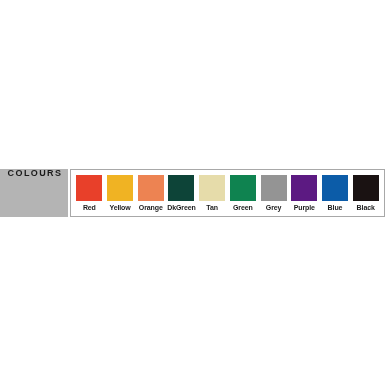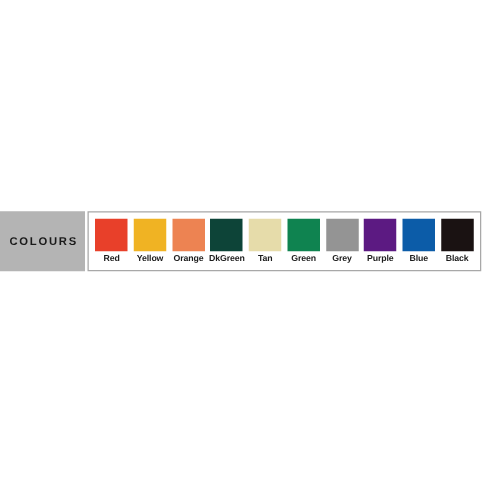--- a/index.html
+++ b/index.html
@@ -24,21 +24,21 @@
     display: flex;
     align-items: stretch;
   }
 
   
   #colours-label-block {
     width: 68px;
     flex: 0 0 68px;
     background: #b4b4b4;
     display: flex;
-    align-items: center;
+    align-items: flex-start;
     justify-content: center;
   }
   #colours-label-text {
     font-family: "Liberation Sans", sans-serif;
     font-size: 9px;
     font-weight: bold;
     letter-spacing: 1.4px;
     color: #1a1a1a;
     white-space: nowrap;
     line-height: 1;

